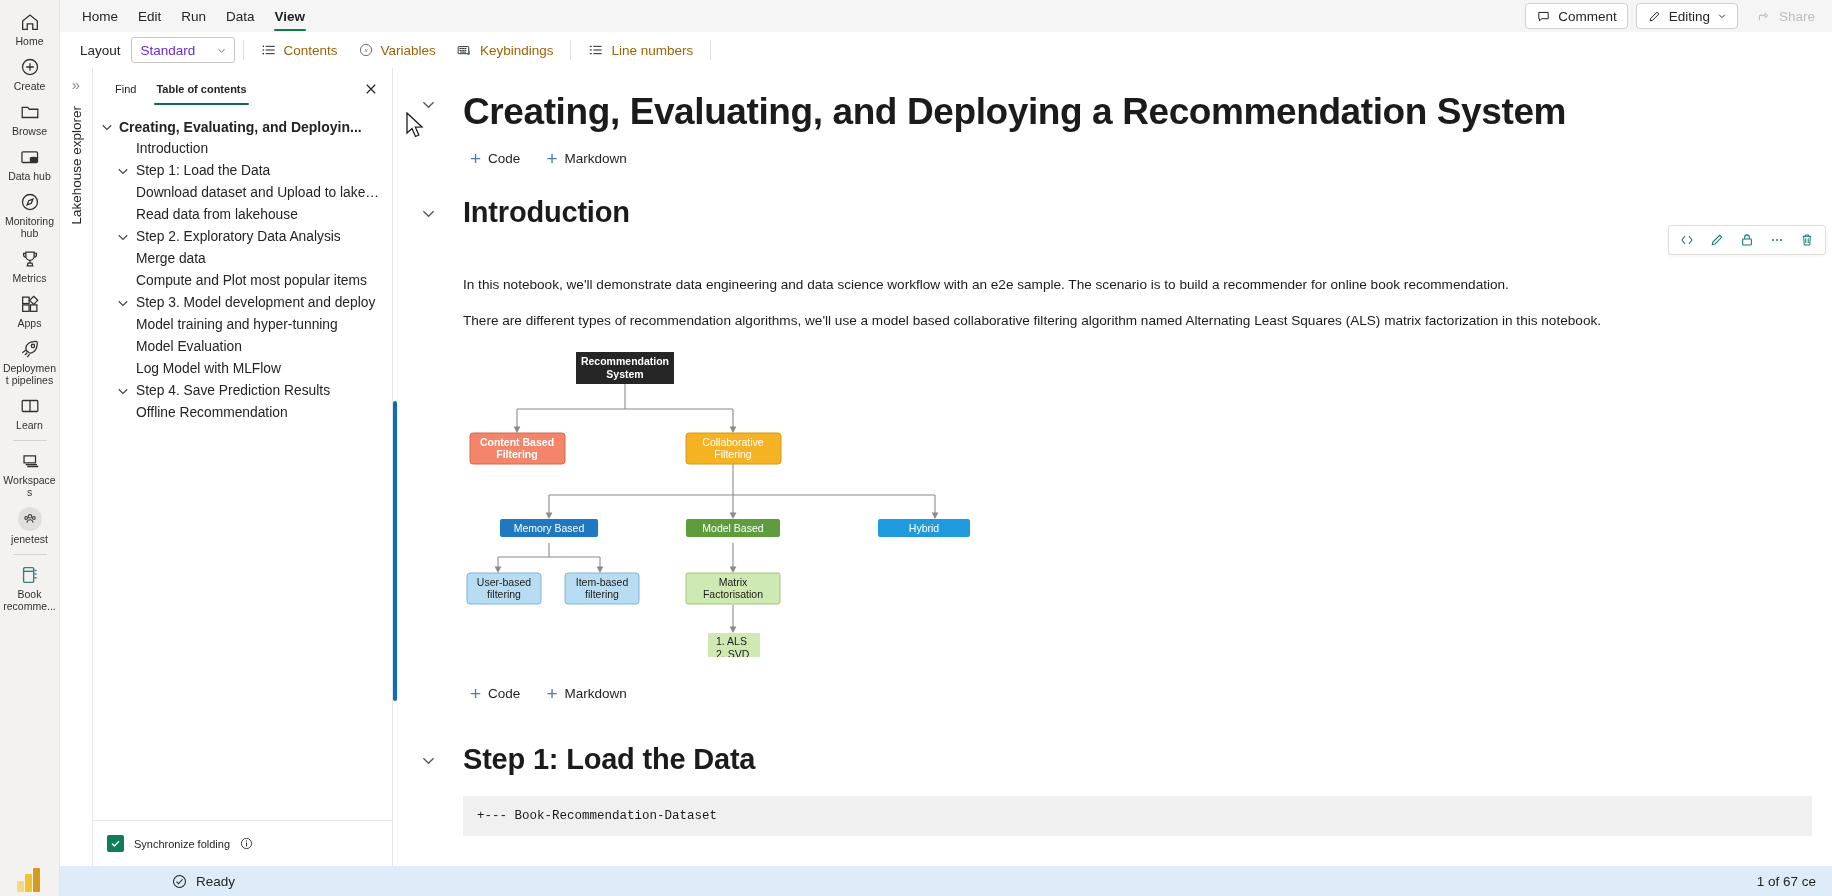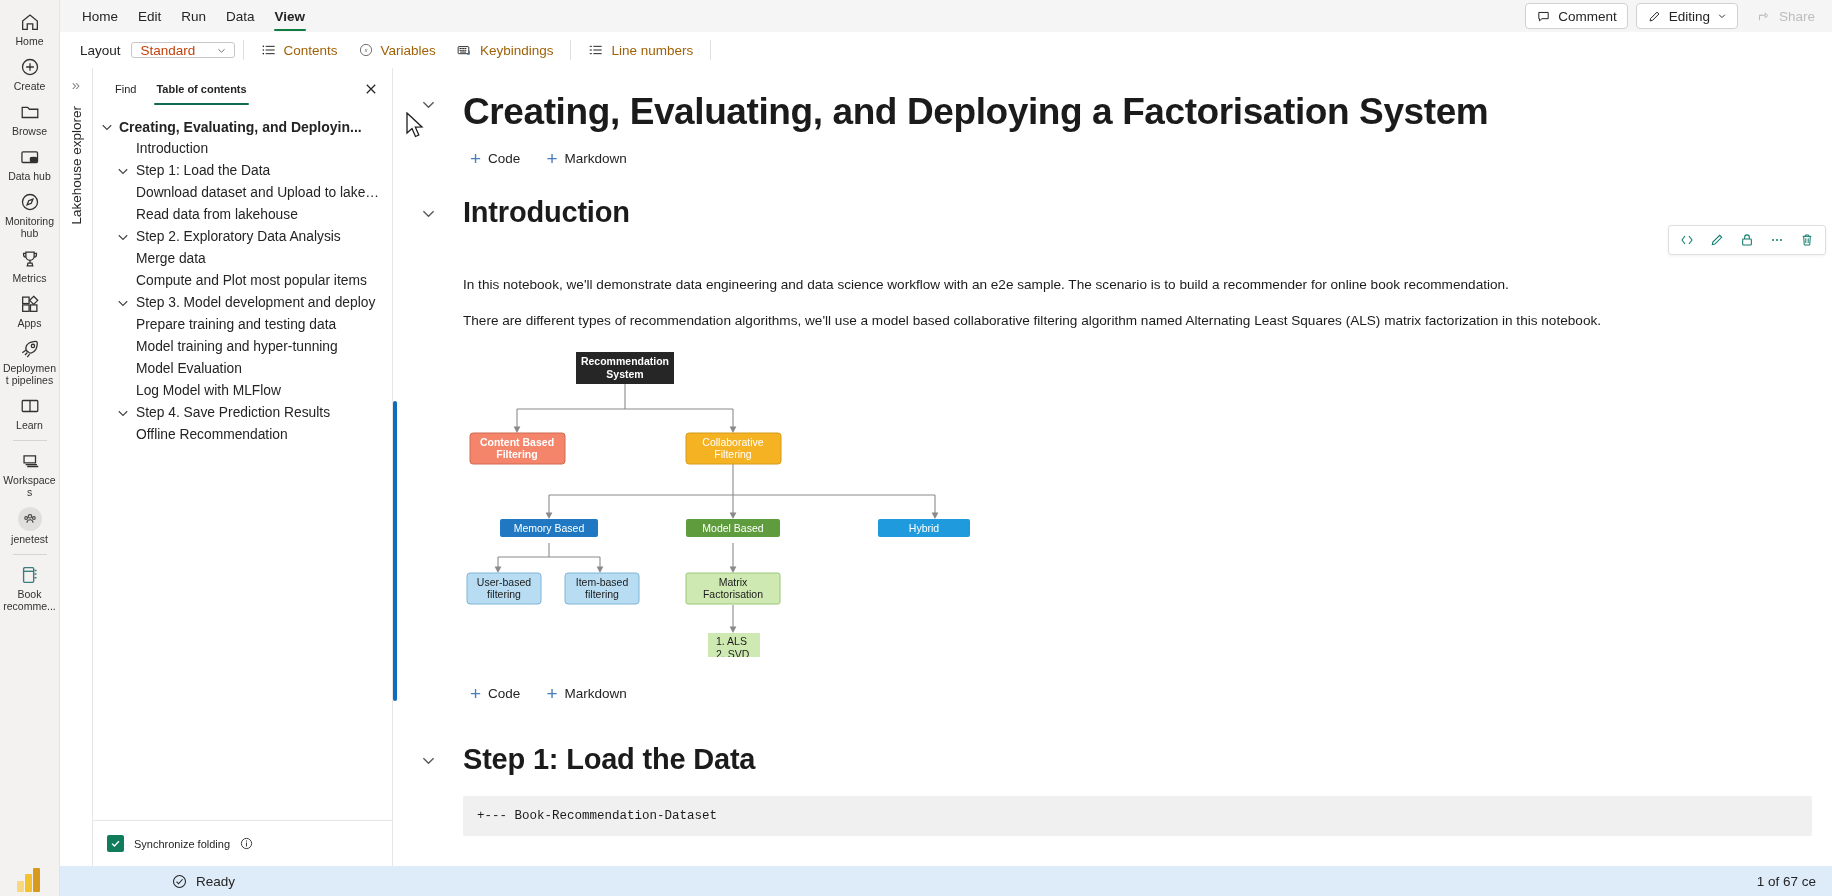--- a/index.html
+++ b/index.html
@@ -65,22 +65,22 @@
   .topbtn.ghost { border-color: transparent; background: transparent; color: #bdbdbd; cursor: default; }
 
   
   .cmdbar {
     height: 36px; flex: 0 0 36px; background: #fff; display: flex;
     align-items: center; padding: 0 10px; gap: 2px;
     border-radius: 6px; margin: 0 6px;
   }
   .cmd-label { font-size: 13.5px; color: #242424; padding: 0 8px 0 4px; }
   .cmd-select {
-    height: 16px; min-width: 104px; border: 1px solid #c8c6c4; border-radius: 3px;
-    background: #fff; font-size: 13.5px; color: #c2410c; display: flex;
+    height: 26px; min-width: 104px; border: 1px solid #c8c6c4; border-radius: 3px;
+    background: #fff; font-size: 13.5px; color: #6d28d9; display: flex;
     align-items: center; justify-content: space-between; padding: 0 7px 0 9px;
     cursor: pointer; gap: 6px;
   }
   .cmd-btn {
     display: flex; align-items: center; gap: 7px; height: 28px; padding: 0 9px;
     font-size: 13.5px; color: #a16207; cursor: pointer; border-radius: 3px;
     white-space: nowrap;
   }
   .cmd-div { width: 1px; height: 20px; background: #e1dfdd; margin: 0 6px; }
 
@@ -487,24 +487,20 @@
             <div class="toc-row lvl1">
               <span class="toc-chev">
                 <svg width="14" height="14" viewBox="0 0 16 16" fill="none" stroke="#444" stroke-width="1.3">
                   <path d="M3.2 6 L8 10.8 L12.8 6"></path>
                 </svg>
               </span>
               <span class="toc-txt">Step 3. Model development and deploy</span>
             </div>
             <div class="toc-row lvl1">
               <span class="toc-chev"></span>
-              <span class="toc-txt">Prepare training and testing data</span>
-            </div>
-            <div class="toc-row lvl1">
-              <span class="toc-chev"></span>
               <span class="toc-txt">Model training and hyper-tunning</span>
             </div>
             <div class="toc-row lvl1">
               <span class="toc-chev"></span>
               <span class="toc-txt">Model Evaluation</span>
             </div>
             <div class="toc-row lvl1">
               <span class="toc-chev"></span>
               <span class="toc-txt">Log Model with MLFlow</span>
             </div>
@@ -541,21 +537,21 @@
       <div class="nb-wrap">
         <div class="nb-scroll">
 
           <div class="cell" style="padding-top:10px;">
             <div class="cell-gutter">
               <svg class="chev" width="17" height="17" viewBox="0 0 16 16" fill="none" stroke="#595959" stroke-width="1.3">
                 <path d="M3.2 5.8 L8 10.6 L12.8 5.8"></path>
               </svg>
             </div>
             <div class="cell-body">
-              <div class="h1">Creating, Evaluating, and Deploying a Factorisation System</div>
+              <div class="h1">Creating, Evaluating, and Deploying a Recommendation System</div>
               <div class="addrow">
                 <div class="addbtn">
                   <span class="plus">+</span>
                   <span>Code</span>
                 </div>
                 <div class="addbtn">
                   <span class="plus">+</span>
                   <span>Markdown</span>
                 </div>
               </div>

